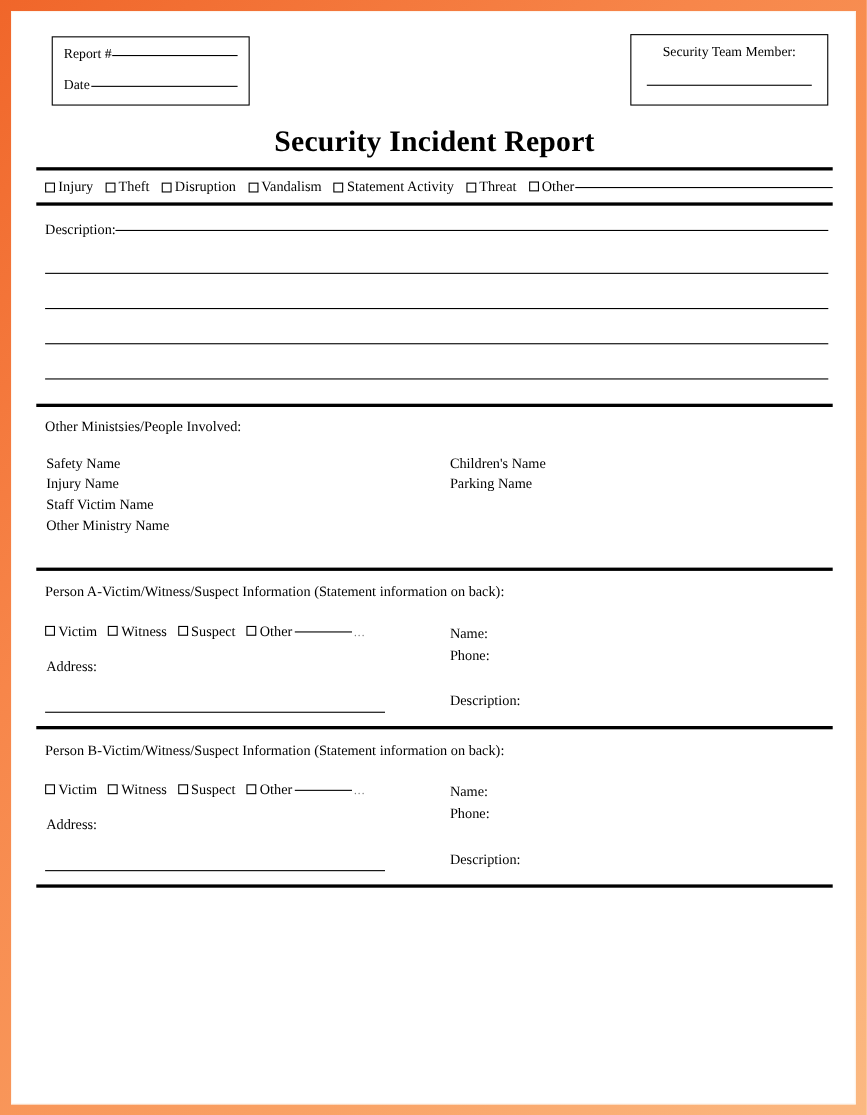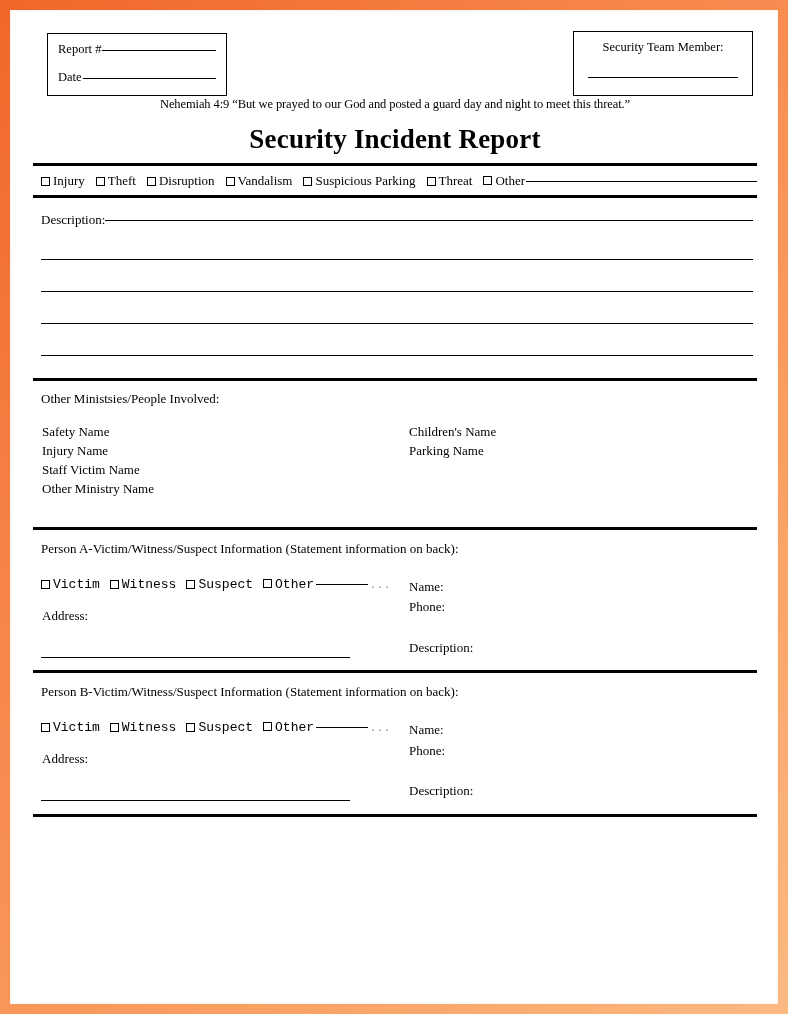--- a/index.html
+++ b/index.html
@@ -214,21 +214,20 @@
   }
   .person-cols { display: flex; padding-left: 8px; }
   .person-left { width: 352px; flex: none; }
   .person-right { flex: 1 1 auto; padding-left: 15px; }
   .person-cb-row {
     display: flex;
     align-items: center;
     font-size: 13px;
     white-space: nowrap;
     margin-bottom: 16px;
-    font-family: Liberation Mono, monospace;
   }
   .person-cb-row .cb-item { margin-right: 10px; display: inline-flex; align-items: center; }
   .person-cb-row .other-item { display: inline-flex; align-items: baseline; }
   .person-cb-row .other-item .short-rule {
     display: inline-block;
     width: 52px;
     border-bottom: 1px solid #000;
     height: 0;
     position: relative;
     top: -3px;
@@ -278,21 +277,20 @@
         </div>
       </div>
 
       <div class="box box-right">
         <div class="stm-label">Security Team Member:</div>
         <div class="sig-rule"></div>
       </div>
 
     </div>
 
-    <div class="verse">Nehemiah 4:9 “But we prayed to our God and posted a guard day and night to meet this threat.”</div>
 
     <div class="title">Security Incident Report</div>
 
     <hr class="hr-thick">
     <div class="types-row">
       <span class="cb-item">
         <span class="cbox"></span>
         <span>Injury</span>
       </span>
       <span class="cb-item">
@@ -302,21 +300,21 @@
       <span class="cb-item">
         <span class="cbox"></span>
         <span>Disruption</span>
       </span>
       <span class="cb-item">
         <span class="cbox"></span>
         <span>Vandalism</span>
       </span>
       <span class="cb-item">
         <span class="cbox"></span>
-        <span>Suspicious Parking</span>
+        <span>Statement Activity</span>
       </span>
       <span class="cb-item">
         <span class="cbox"></span>
         <span>Threat</span>
       </span>
       <span class="other-item">
         <span class="cbox"></span>
         <span>Other</span>
         <span class="rule"></span>
       </span>

